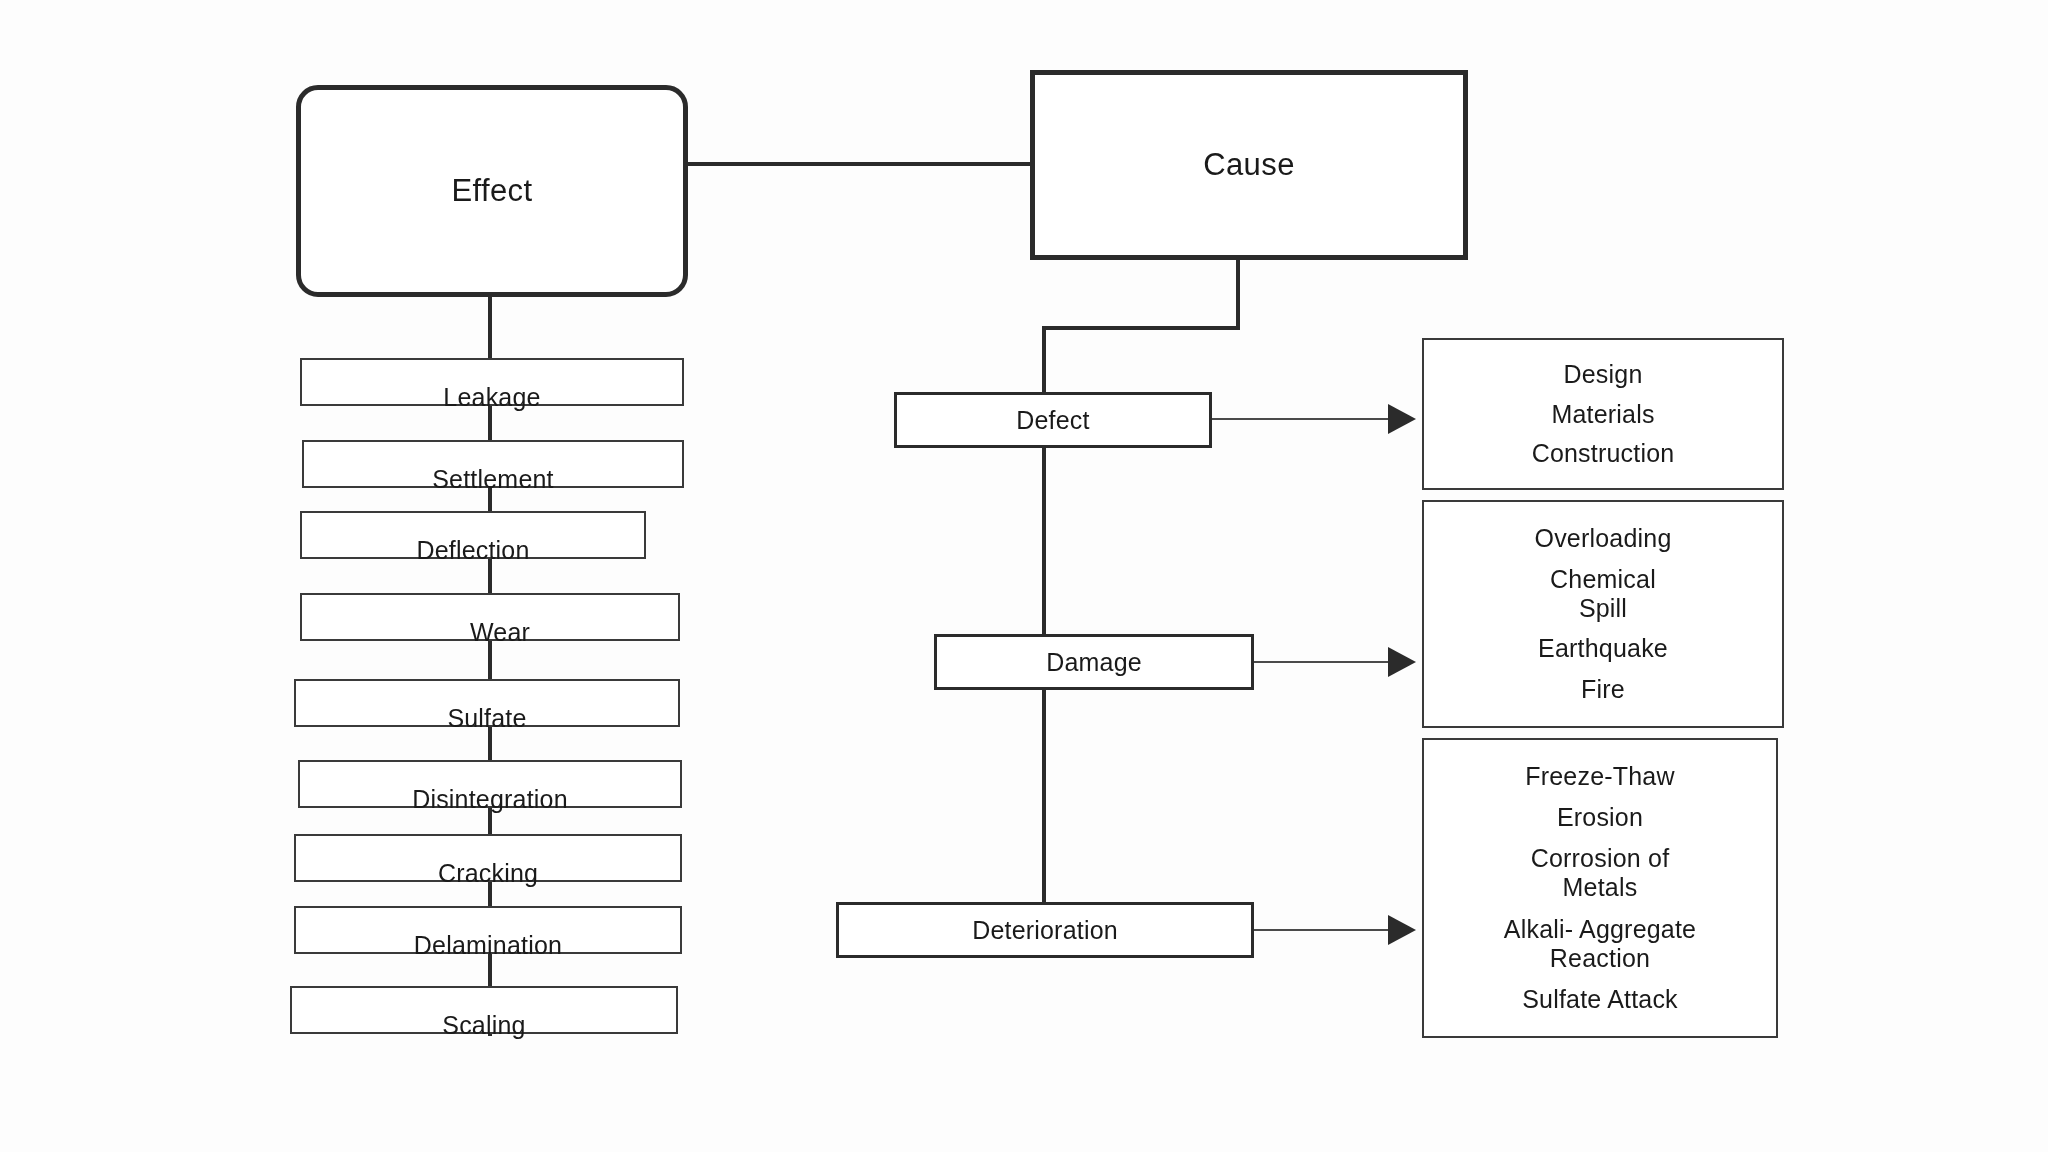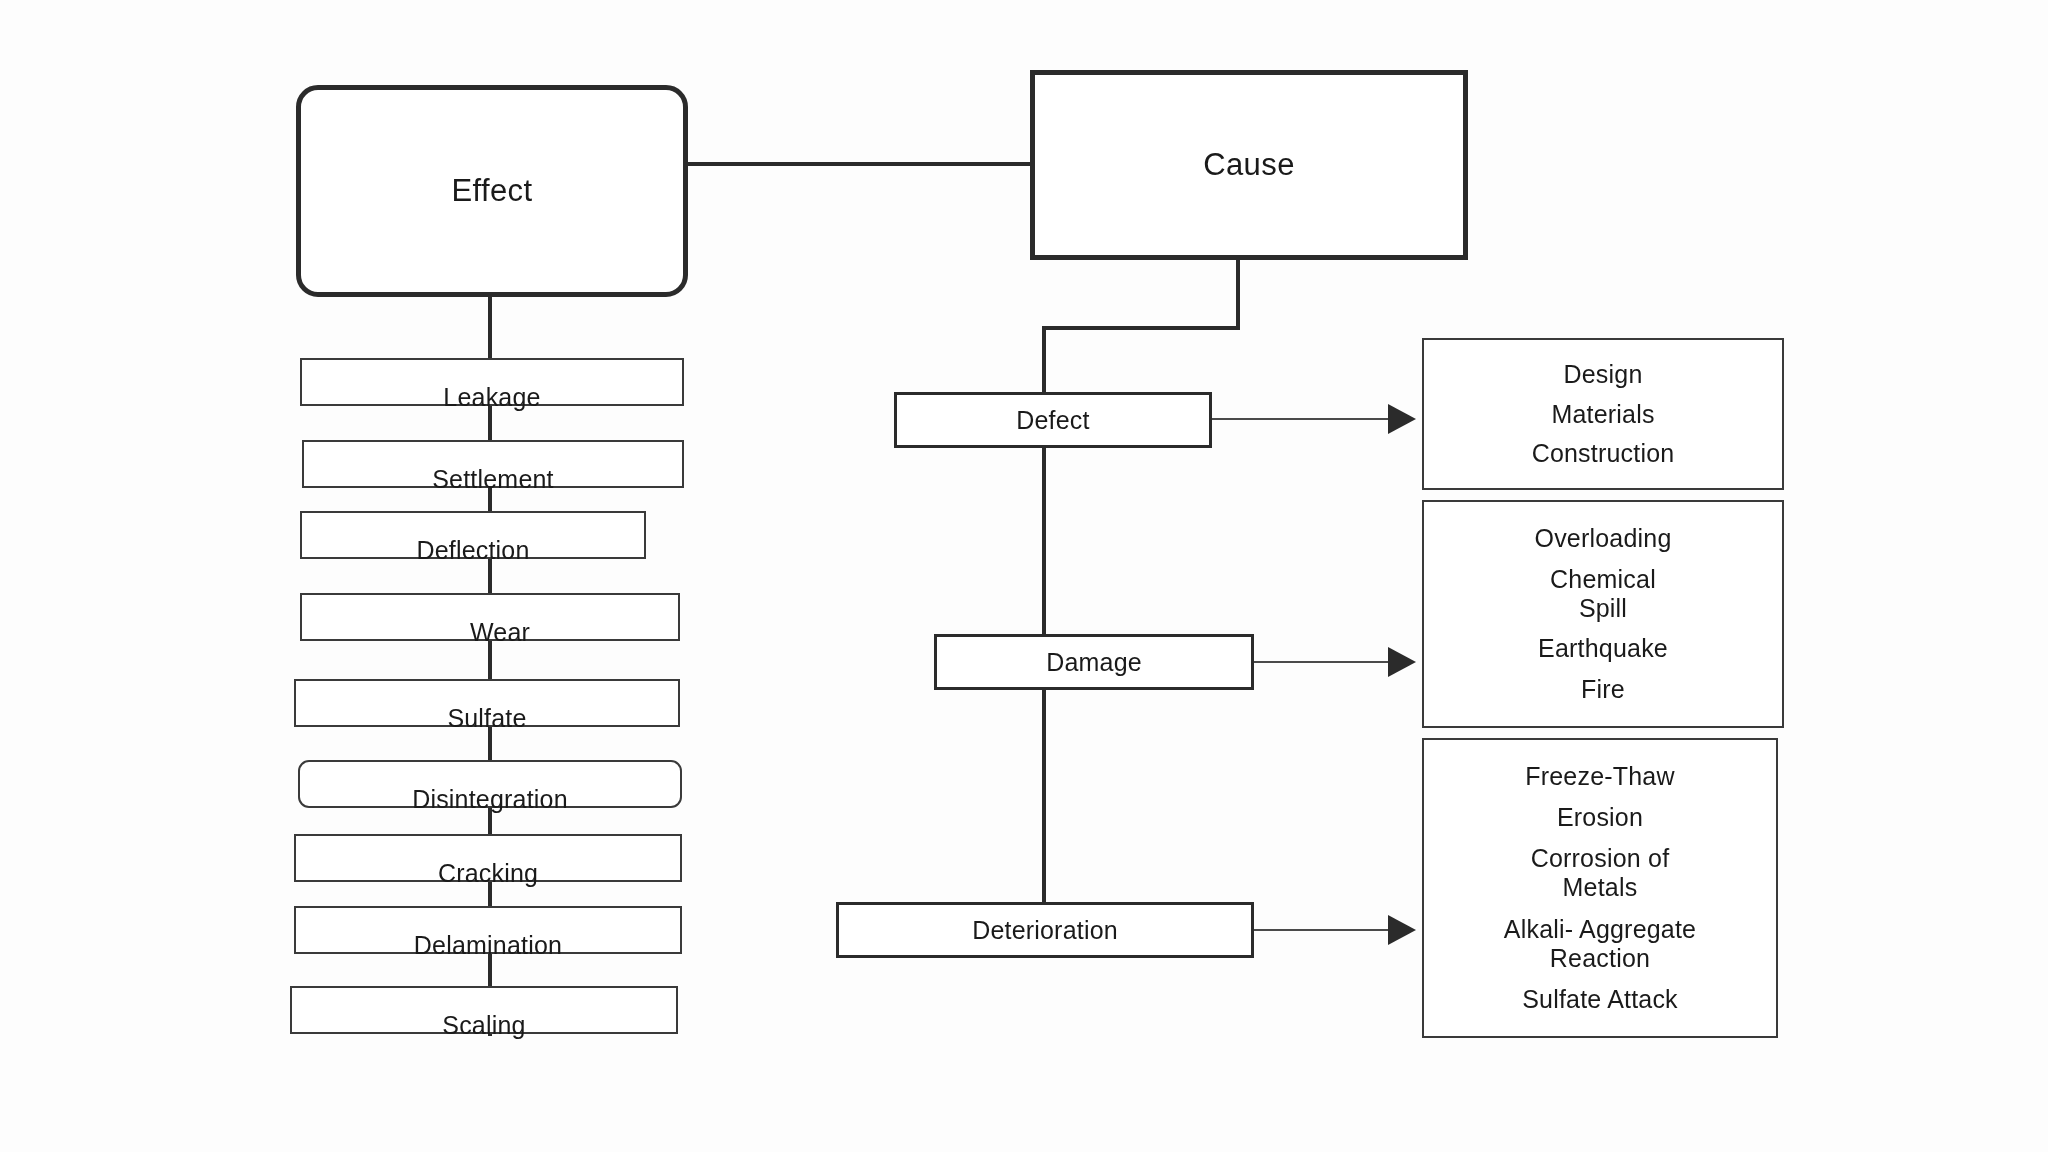--- a/index.html
+++ b/index.html
@@ -140,21 +140,21 @@
   </div>
 
   <div class="box thin" style="left:300px; top:593px; width:380px; height:48px;padding-left:20px;">
     <span class="title-sm">Wear</span>
   </div>
 
   <div class="box thin" style="left:294px; top:679px; width:386px; height:48px;">
     <span class="title-sm">Sulfate</span>
   </div>
 
-  <div class="box thin" style="left:298px; top:760px; width:384px; height:48px;border-radius:11px;">
+  <div class="box thin" style="left:298px; top:760px; width:384px; height:48px;">
     <span class="title-sm">Disintegration</span>
   </div>
 
   <div class="box thin" style="left:294px; top:834px; width:388px; height:48px;">
     <span class="title-sm">Cracking</span>
   </div>
 
   <div class="box thin" style="left:294px; top:906px; width:388px; height:48px;">
     <span class="title-sm">Delamination</span>
   </div>

